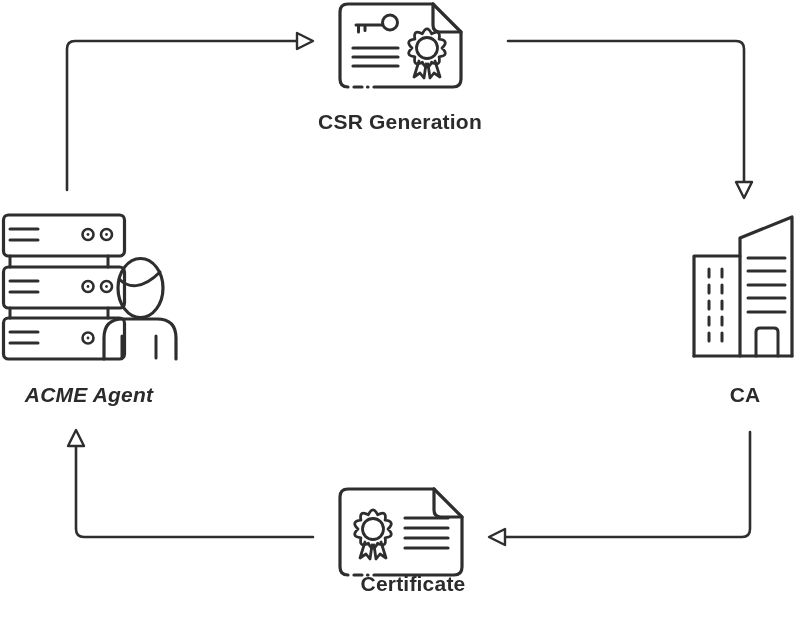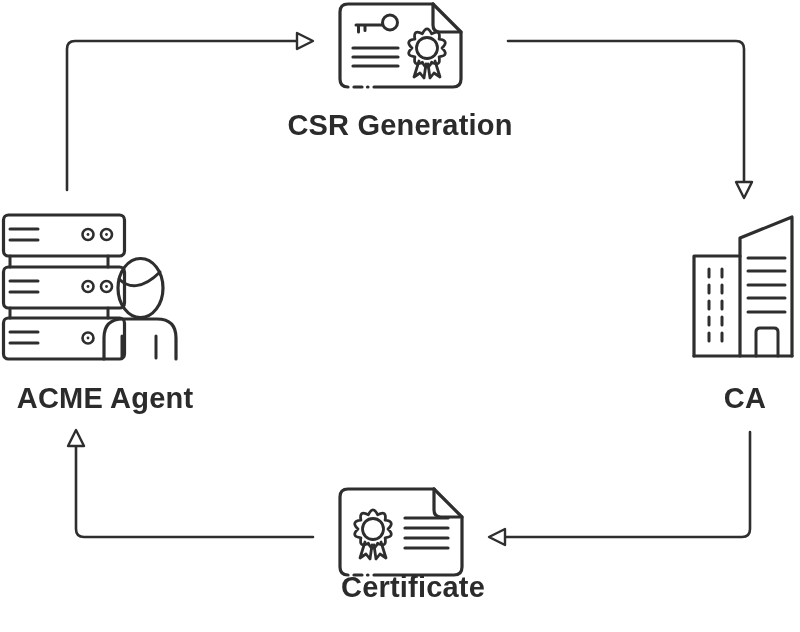--- a/index.html
+++ b/index.html
@@ -1,19 +1,19 @@
 <!DOCTYPE html>
 <html><head>
 <meta charset="utf-8">
 <style>
   html,body{margin:0;padding:0;background:#ffffff;}
   .stage{position:relative;width:800px;height:632px;background:#ffffff;overflow:hidden;
          font-family:"Liberation Sans", sans-serif;}
   .abs{position:absolute;}
-  .node-label{position:absolute;font-weight:700;font-size:29px;line-height:1.1;
+  .node-label{position:absolute;font-weight:700;font-size:21px;line-height:1.1;
               color:#2b2b2b;text-align:center;letter-spacing:0.2px;}
   svg{display:block;}
   .ln{stroke:#2e2e2e;fill:none;stroke-linecap:round;stroke-linejoin:round;}
 </style>
 </head>
 <body>
 
 <div class="stage">
 
   <svg class="abs" style="left:0;top:0;" width="800" height="632" viewBox="0 0 800 632">
@@ -125,16 +125,16 @@
       <rect class="ln" stroke-width="3.2" x="3.5" y="108" width="121" height="41" rx="5"></rect>
       <path class="ln" stroke-width="3" d="M10 122 H38 M10 133 H38"></path>
       <circle class="ln" stroke-width="2.6" cx="88" cy="128" r="5.5"></circle>
       <circle cx="88" cy="128" r="1.4" fill="#2e2e2e"></circle>
 
       <path class="ln" fill="#ffffff" stroke-width="3.2" d="M104 149 V128 Q104 109 123 109 H157 Q176 109 176 128 V149"></path>
       <path class="ln" stroke-width="3" d="M122 126 V148 M156 126 V148"></path>
       <ellipse class="ln" fill="#ffffff" stroke-width="3.2" cx="140.5" cy="78" rx="22.5" ry="29.5"></ellipse>
       <path class="ln" stroke-width="3" d="M119 69 C128 78 142 80 160 62"></path>
     </svg>
-    <div class="node-label" style="left:16px;top:383px;width:178px;">ACME Agent</div>
+    <div class="node-label" style="left:0;top:383px;width:178px;font-style:italic;">ACME Agent</div>
   </div>
 
 </div>
 
 </body></html>

